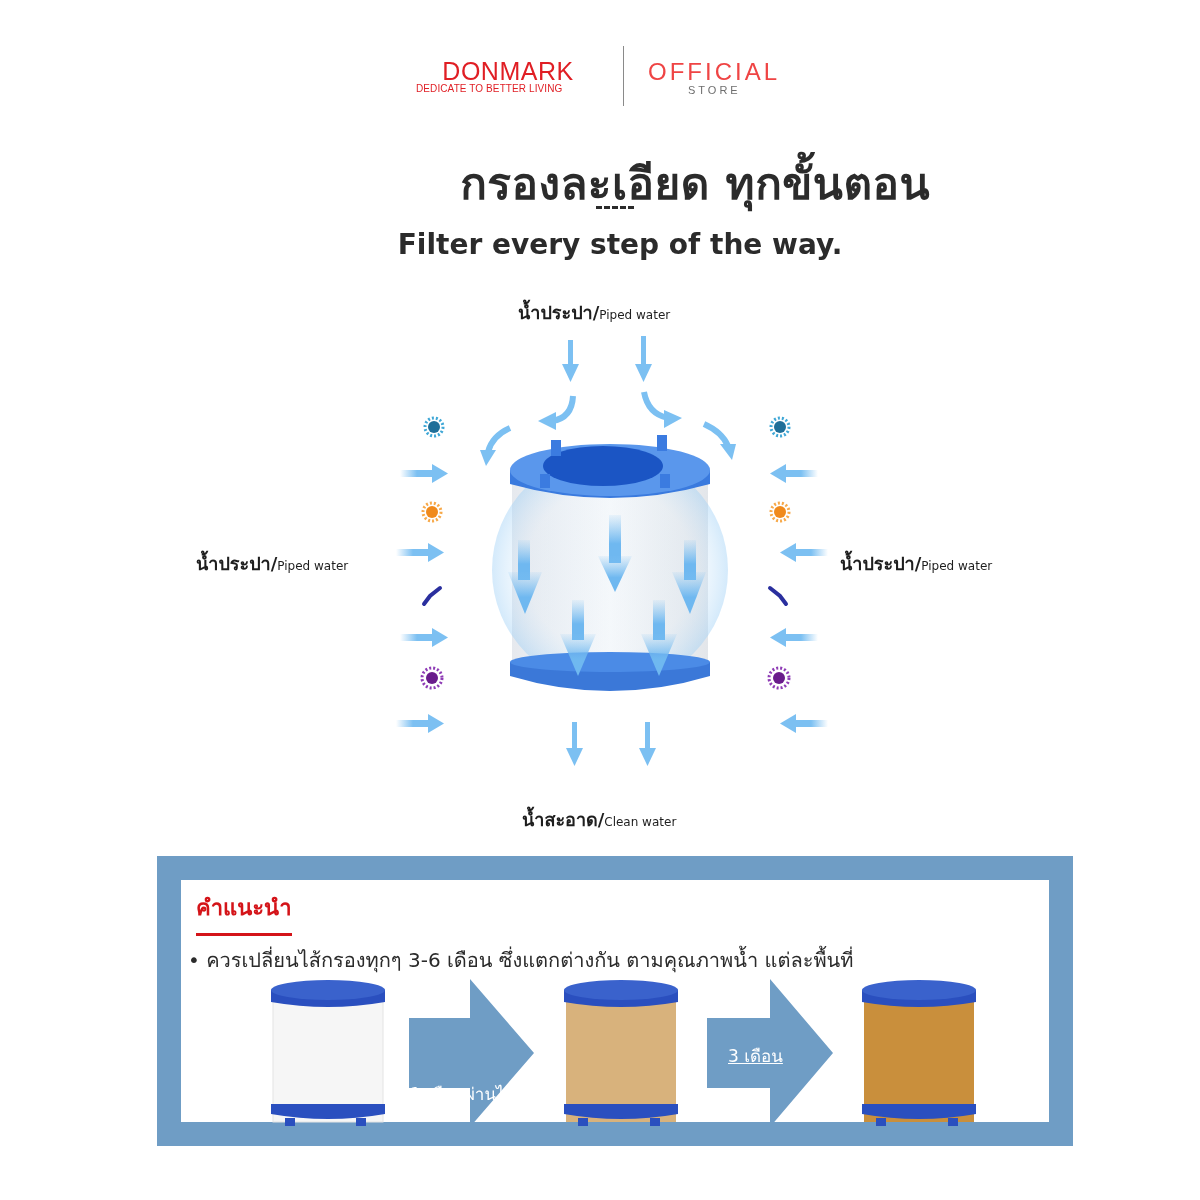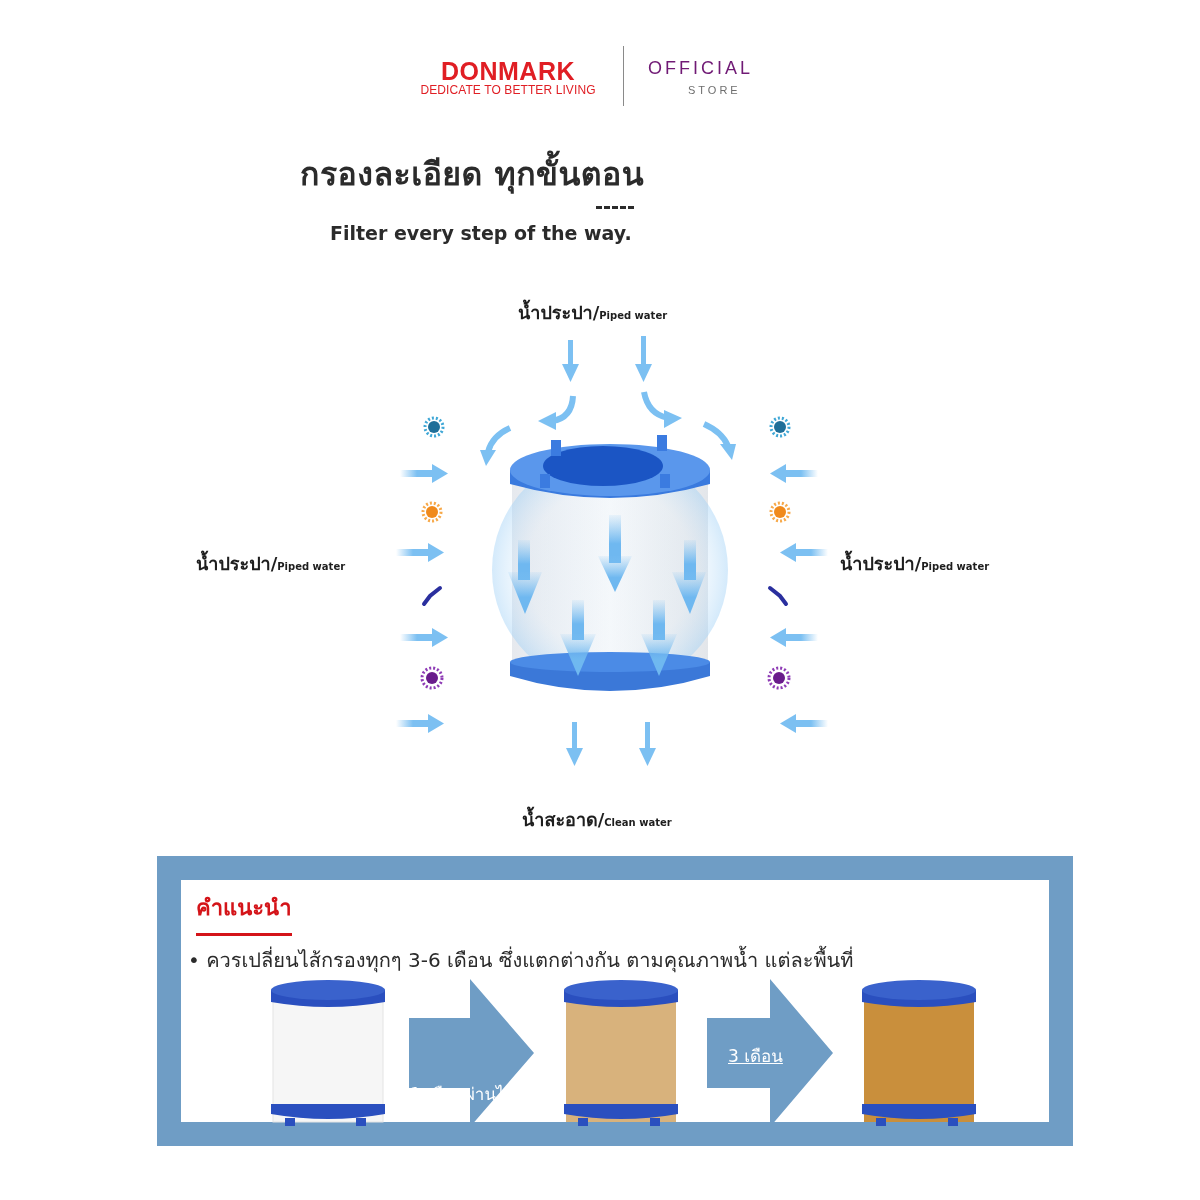--- a/index.html
+++ b/index.html
@@ -1,34 +1,34 @@
 <!DOCTYPE html>
 <html><head>
   <meta charset="utf-8">
   <style>
     * { box-sizing: border-box; margin: 0; padding: 0; }
     html, body { width: 1200px; height: 1200px; background: #ffffff; overflow: hidden; }
     body { position: relative; font-family: "DejaVu Sans", sans-serif; color: #2a2a2a; }
     .abs { position: absolute; }
 
     
-    .brand-name { left: 418px; top: 57px; width: 180px; font-family: "Liberation Sans", sans-serif; font-weight: 700; font-size: 25px; letter-spacing: 0.5px; color: #e01e24; text-align: center; }
-    .brand-tag { left: 416px; top: 83px; width: 184px; font-family: "Liberation Sans", sans-serif; font-size: 12px; color: #e01e24; text-align: center; letter-spacing: 0.1px; }
+    .brand-name { left: 418px; top: 57px; width: 180px; font-family: "Liberation Sans", sans-serif; font-weight: 400; font-size: 25px; letter-spacing: 0.5px; color: #e01e24; text-align: center; }
+    .brand-tag { left: 416px; top: 83px; width: 184px; font-family: "Liberation Sans", sans-serif; font-size: 10px; color: #e01e24; text-align: left; letter-spacing: 0.1px; }
     .brand-divider { left: 623px; top: 46px; width: 1px; height: 60px; background: #8a8a8a; }
-    .official { left: 648px; top: 58px; width: 140px; font-family: "Liberation Sans", sans-serif; font-size: 18px; font-weight: 300; color: #701a75; letter-spacing: 3px; }
+    .official { left: 648px; top: 58px; width: 140px; font-family: "Liberation Sans", sans-serif; font-size: 24px; font-weight: 300; color: #ef4444; letter-spacing: 3px; }
     .store { left: 688px; top: 84px; width: 60px; font-family: "Liberation Sans", sans-serif; font-size: 11px; color: #6e6e6e; letter-spacing: 3px; }
 
     
-    .title-th { left: 300px; top: 148px; width: 630px; text-align: left; font-size: 32px; font-weight: bold; color: #2b2b2b; letter-spacing: 0.5px; }
+    .title-th { left: 300px; top: 148px; width: 630px; text-align: right; font-size: 44px; font-weight: bold; color: #2b2b2b; letter-spacing: 0.5px; }
     .title-dash { left: 596px; top: 206px; width: 38px; height: 3px; border-top: 3px dashed #2b2b2b; }
-    .title-en { left: 330px; top: 222px; width: 580px; font-size: 19px; font-weight: bold; color: #2b2b2b; }
+    .title-en { left: 330px; top: 228px; width: 580px; text-align: center; font-size: 28px; font-weight: bold; color: #2b2b2b; }
 
     
     .label { font-size: 18px; font-weight: bold; color: #1e1e1e; white-space: nowrap; }
-    .label .sm { font-size: 10px; font-weight: bold; }
+    .label .sm { font-size: 12px; font-weight: normal; }
     .lbl-top { left: 518px; top: 298px; }
     .lbl-left { left: 196px; top: 549px; }
     .lbl-right { left: 840px; top: 549px; }
     .lbl-bottom { left: 522px; top: 805px; }
 
     
     .advice-frame { left: 157px; top: 856px; width: 916px; height: 290px; background: #6f9dc5; }
     .advice-inner { left: 181px; top: 880px; width: 868px; height: 242px; background: #ffffff; }
     .advice-title { left: 196px; top: 896px; font-size: 22px; font-weight: bold; color: #d41419; border-bottom: 3px solid #d41419; padding-bottom: 13px; line-height: 1.1; }
     .advice-text { left: 188px; top: 938px; width: 860px; font-size: 20px; color: #2b2b2b; white-space: nowrap; margin-top: 6px; }

